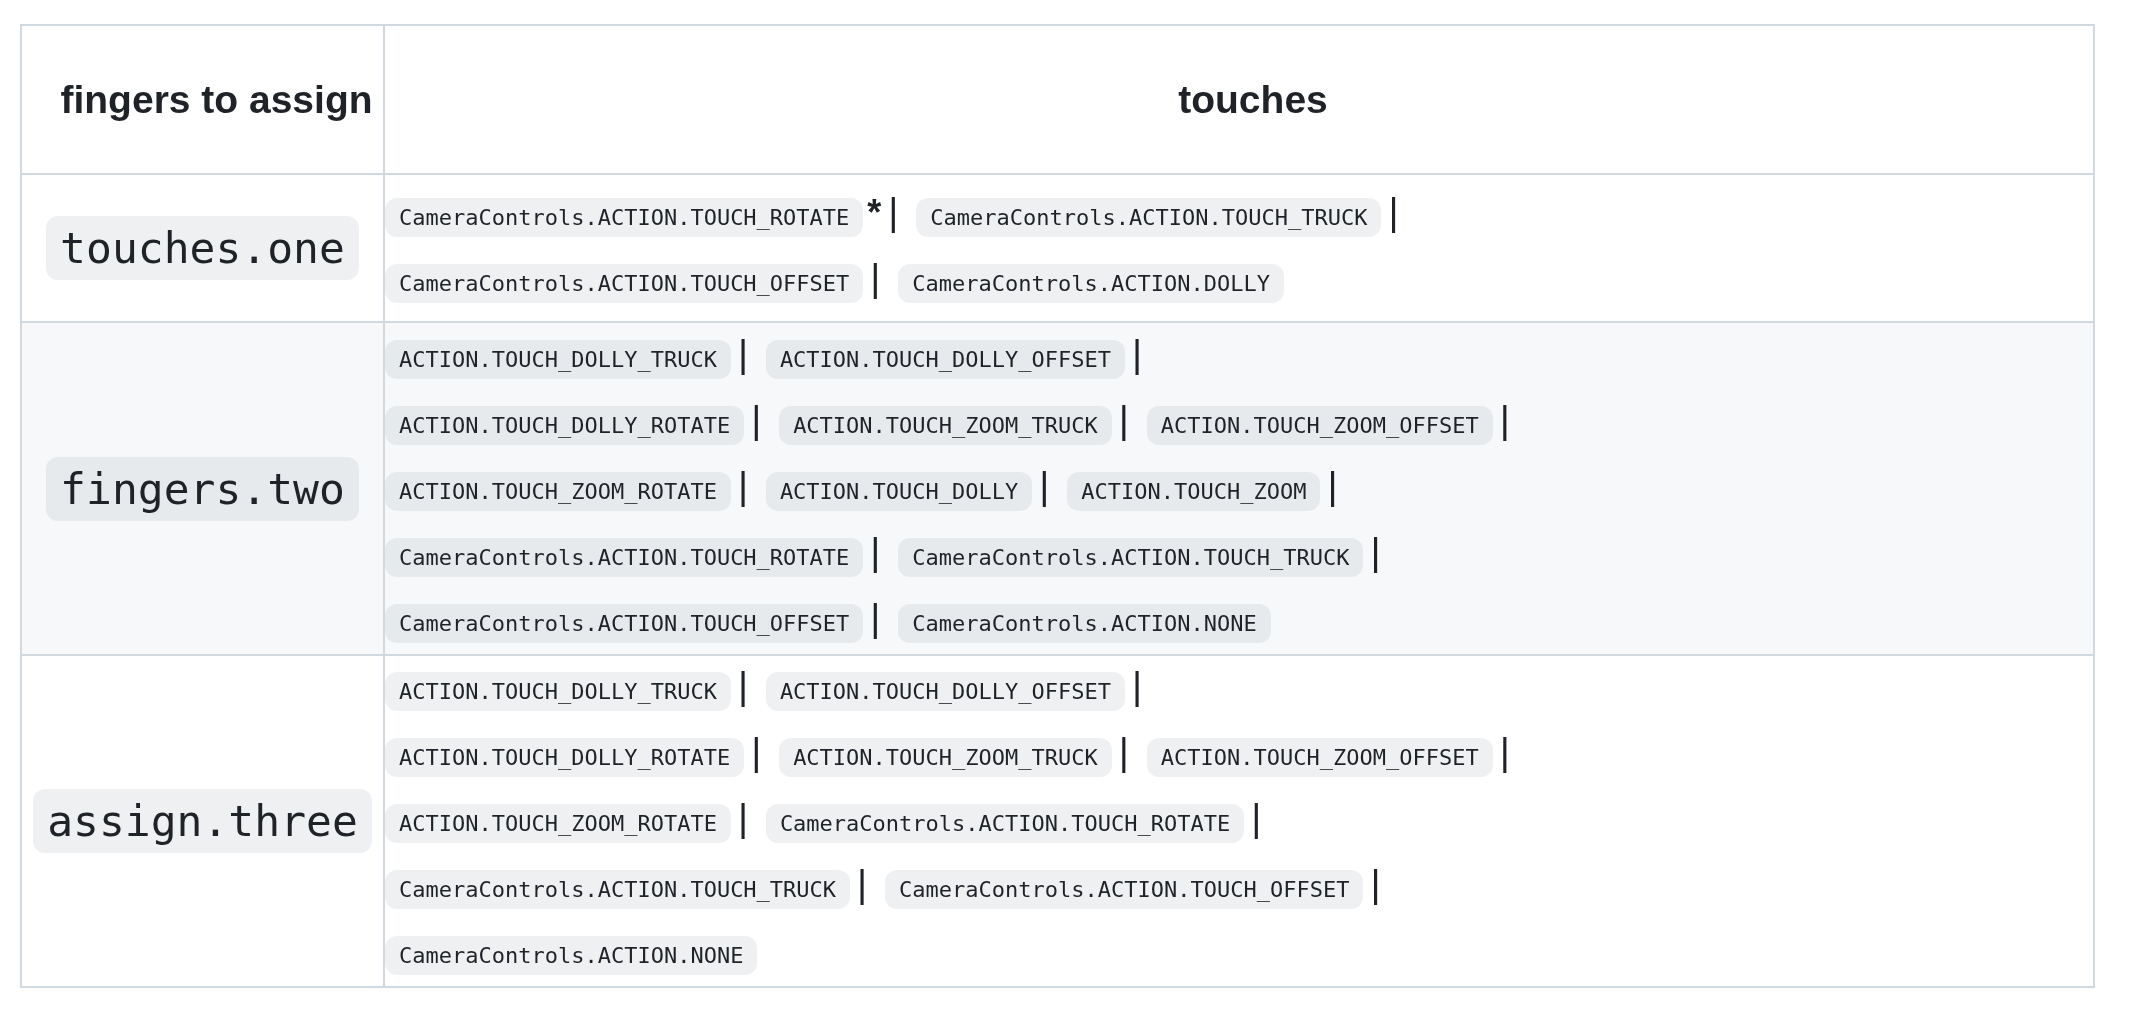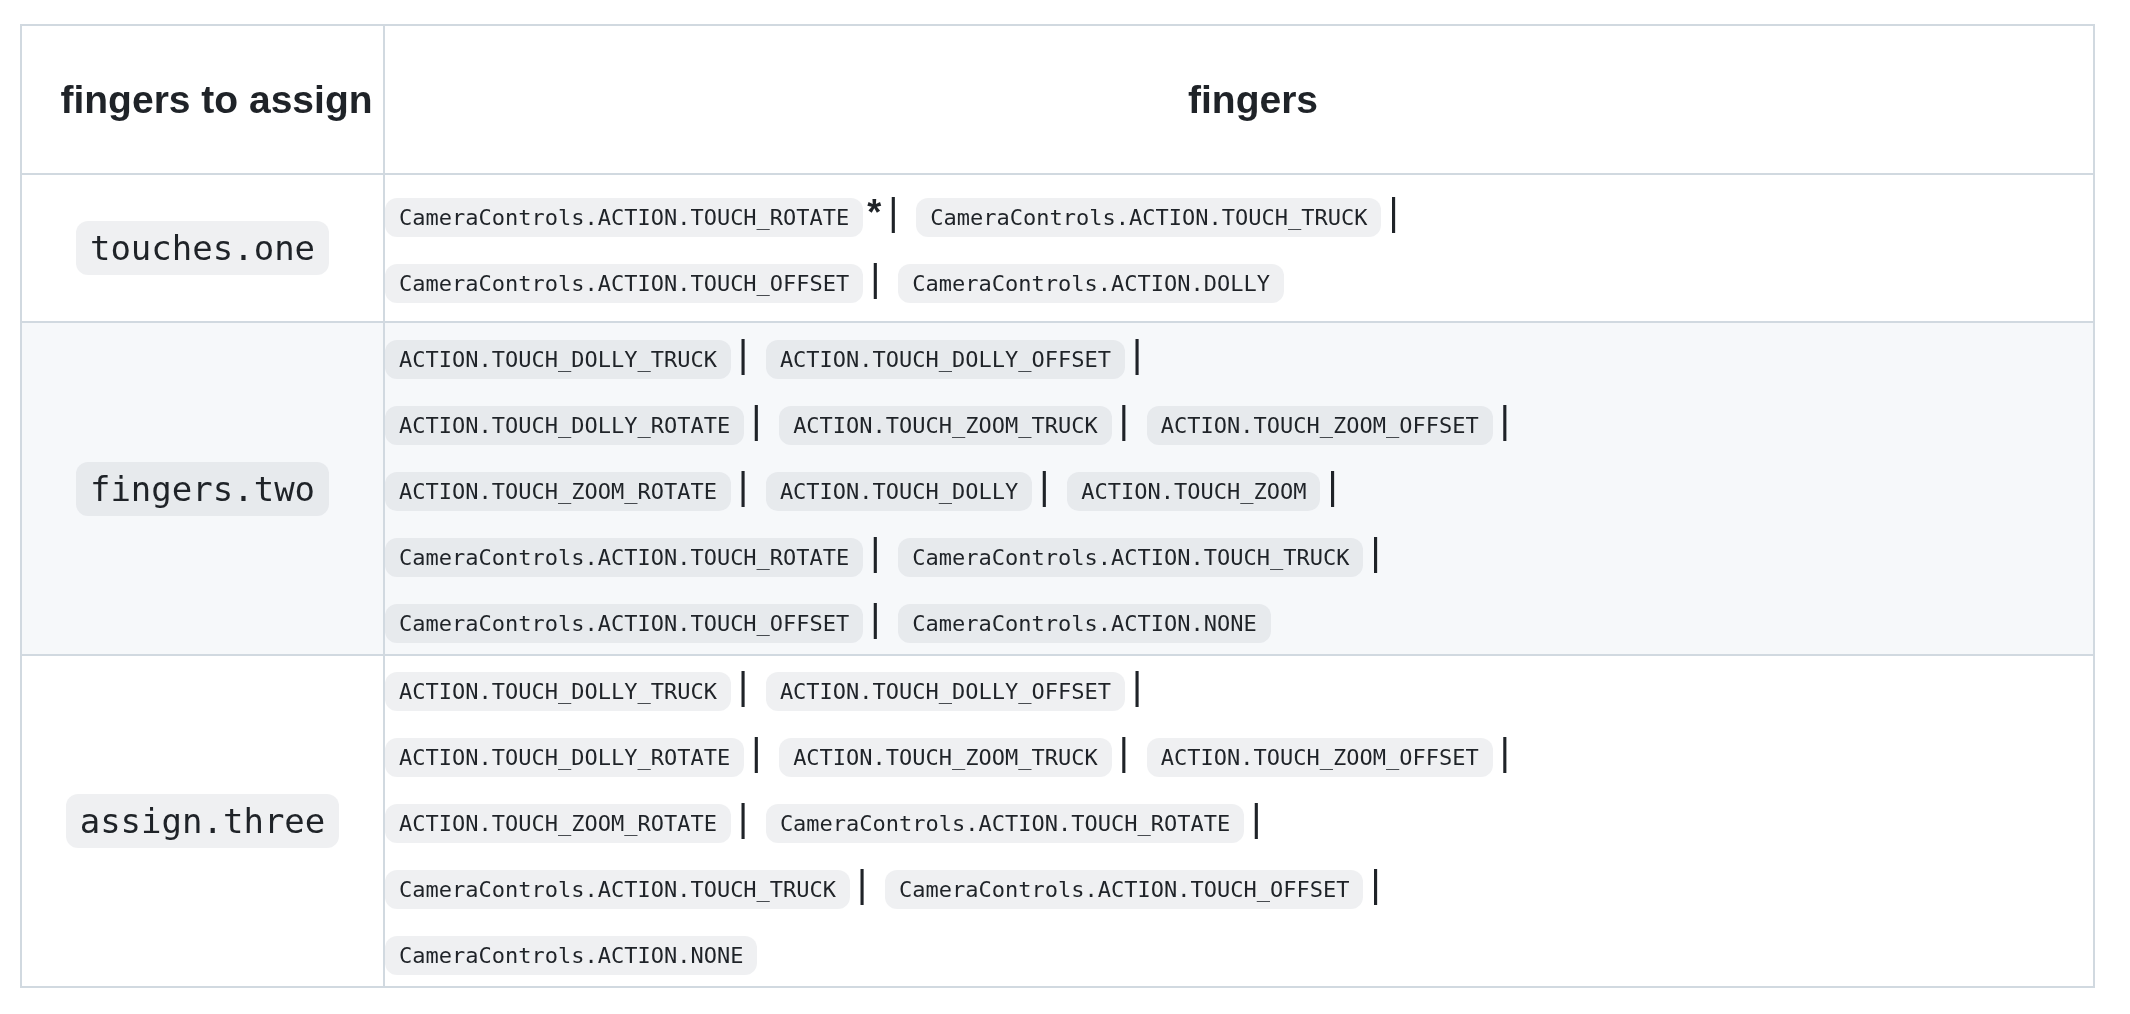--- a/index.html
+++ b/index.html
@@ -54,21 +54,21 @@
   code {
     font-family: "DejaVu Sans Mono", "Liberation Mono", monospace;
     font-size: 22px;
     background: rgba(129, 139, 152, 0.13);
     border-radius: 12px;
     padding: 7px 14px;
     white-space: nowrap;
     color: #1f2328;
   }
   td.cell-key code {
-    font-size: 34px;
+    font-size: 43px;
     margin-top: 25px;
   }
   .sep {
     padding: 0 7px;
     color: #1f2328;
   }
   .star {
     padding-left: 4px;
     font-weight: bold;
     font-size: 36px;
@@ -77,21 +77,21 @@
   tr.row-2 td { height: 333px; box-sizing: border-box; }
   tr.row-3 td { height: 330px; box-sizing: border-box; }
 </style>
 </head>
 <body>
 
 <table class="doc-table">
   <thead>
     <tr>
       <th class="col-fingers">fingers to assign</th>
-      <th class="col-behavior">fingers</th>
+      <th class="col-behavior">touches</th>
     </tr>
   </thead>
   <tbody>
     <tr class="row-1">
       <td class="cell-key">
         <code>touches.one</code>
       </td>
       <td class="cell-behavior">
         <code>CameraControls.ACTION.TOUCH_ROTATE</code><span class="star">*</span><span class="sep">|</span>
         <code>CameraControls.ACTION.TOUCH_TRUCK</code><span class="sep">|</span><br>

